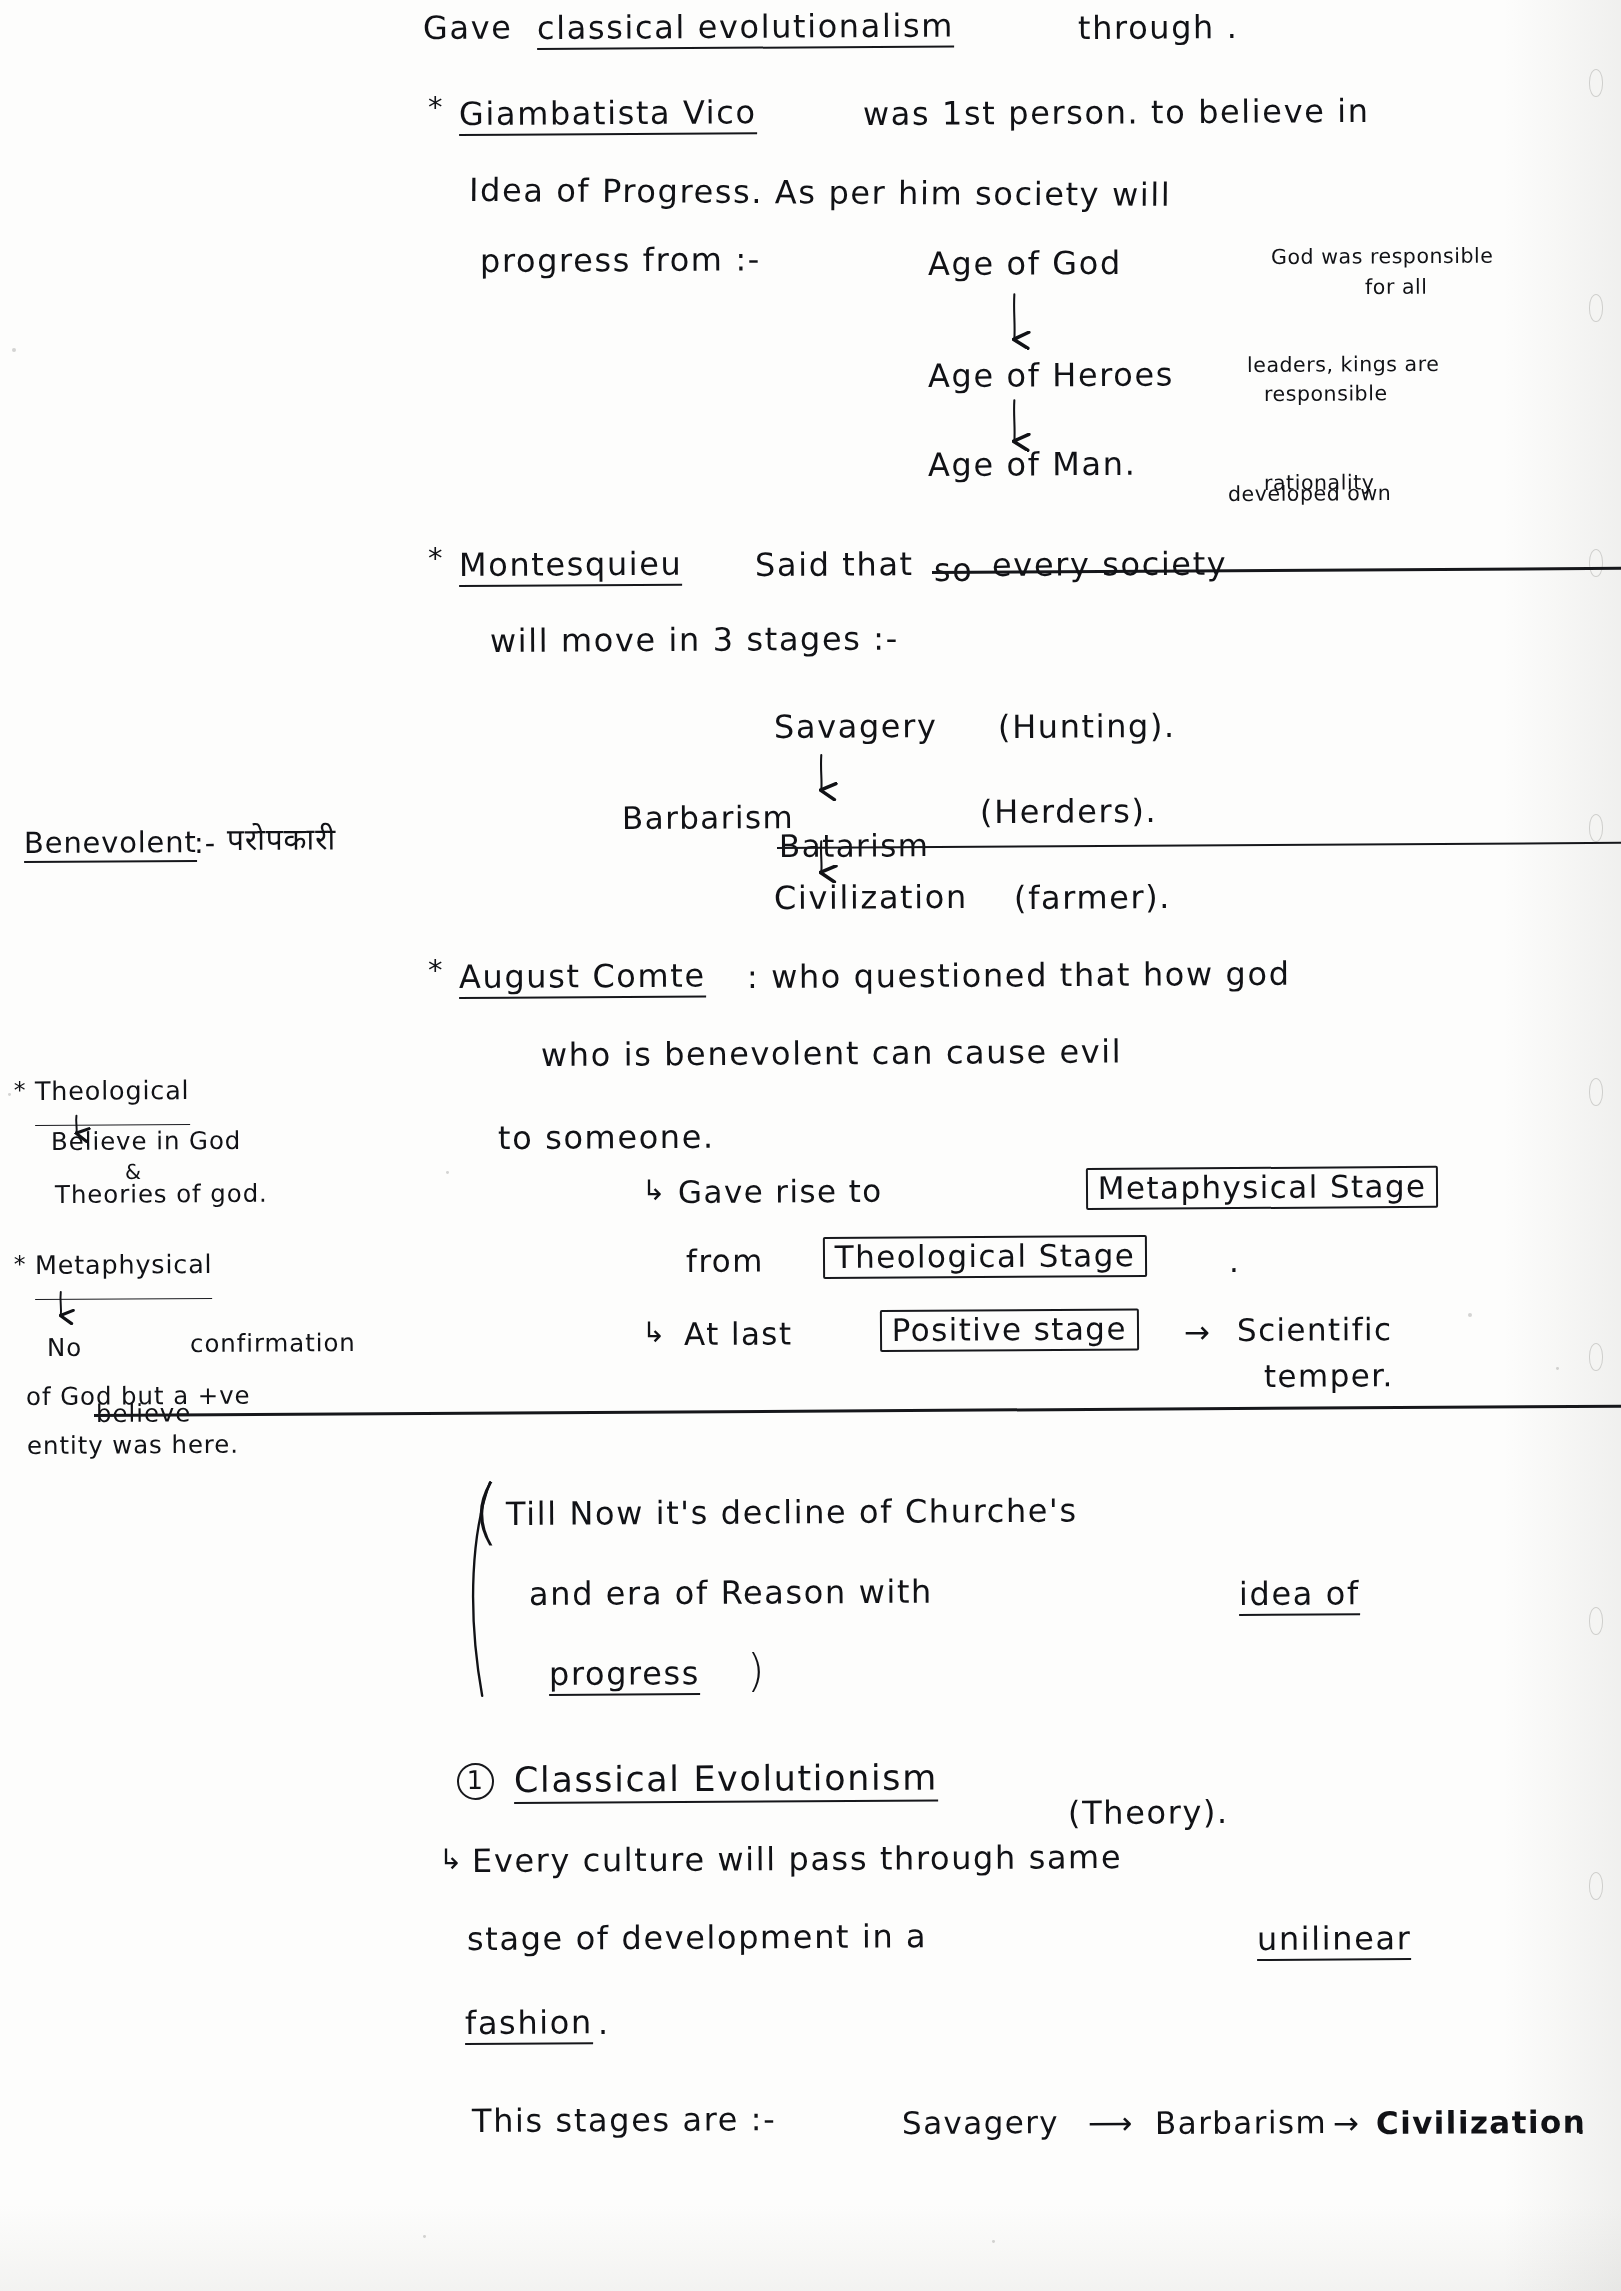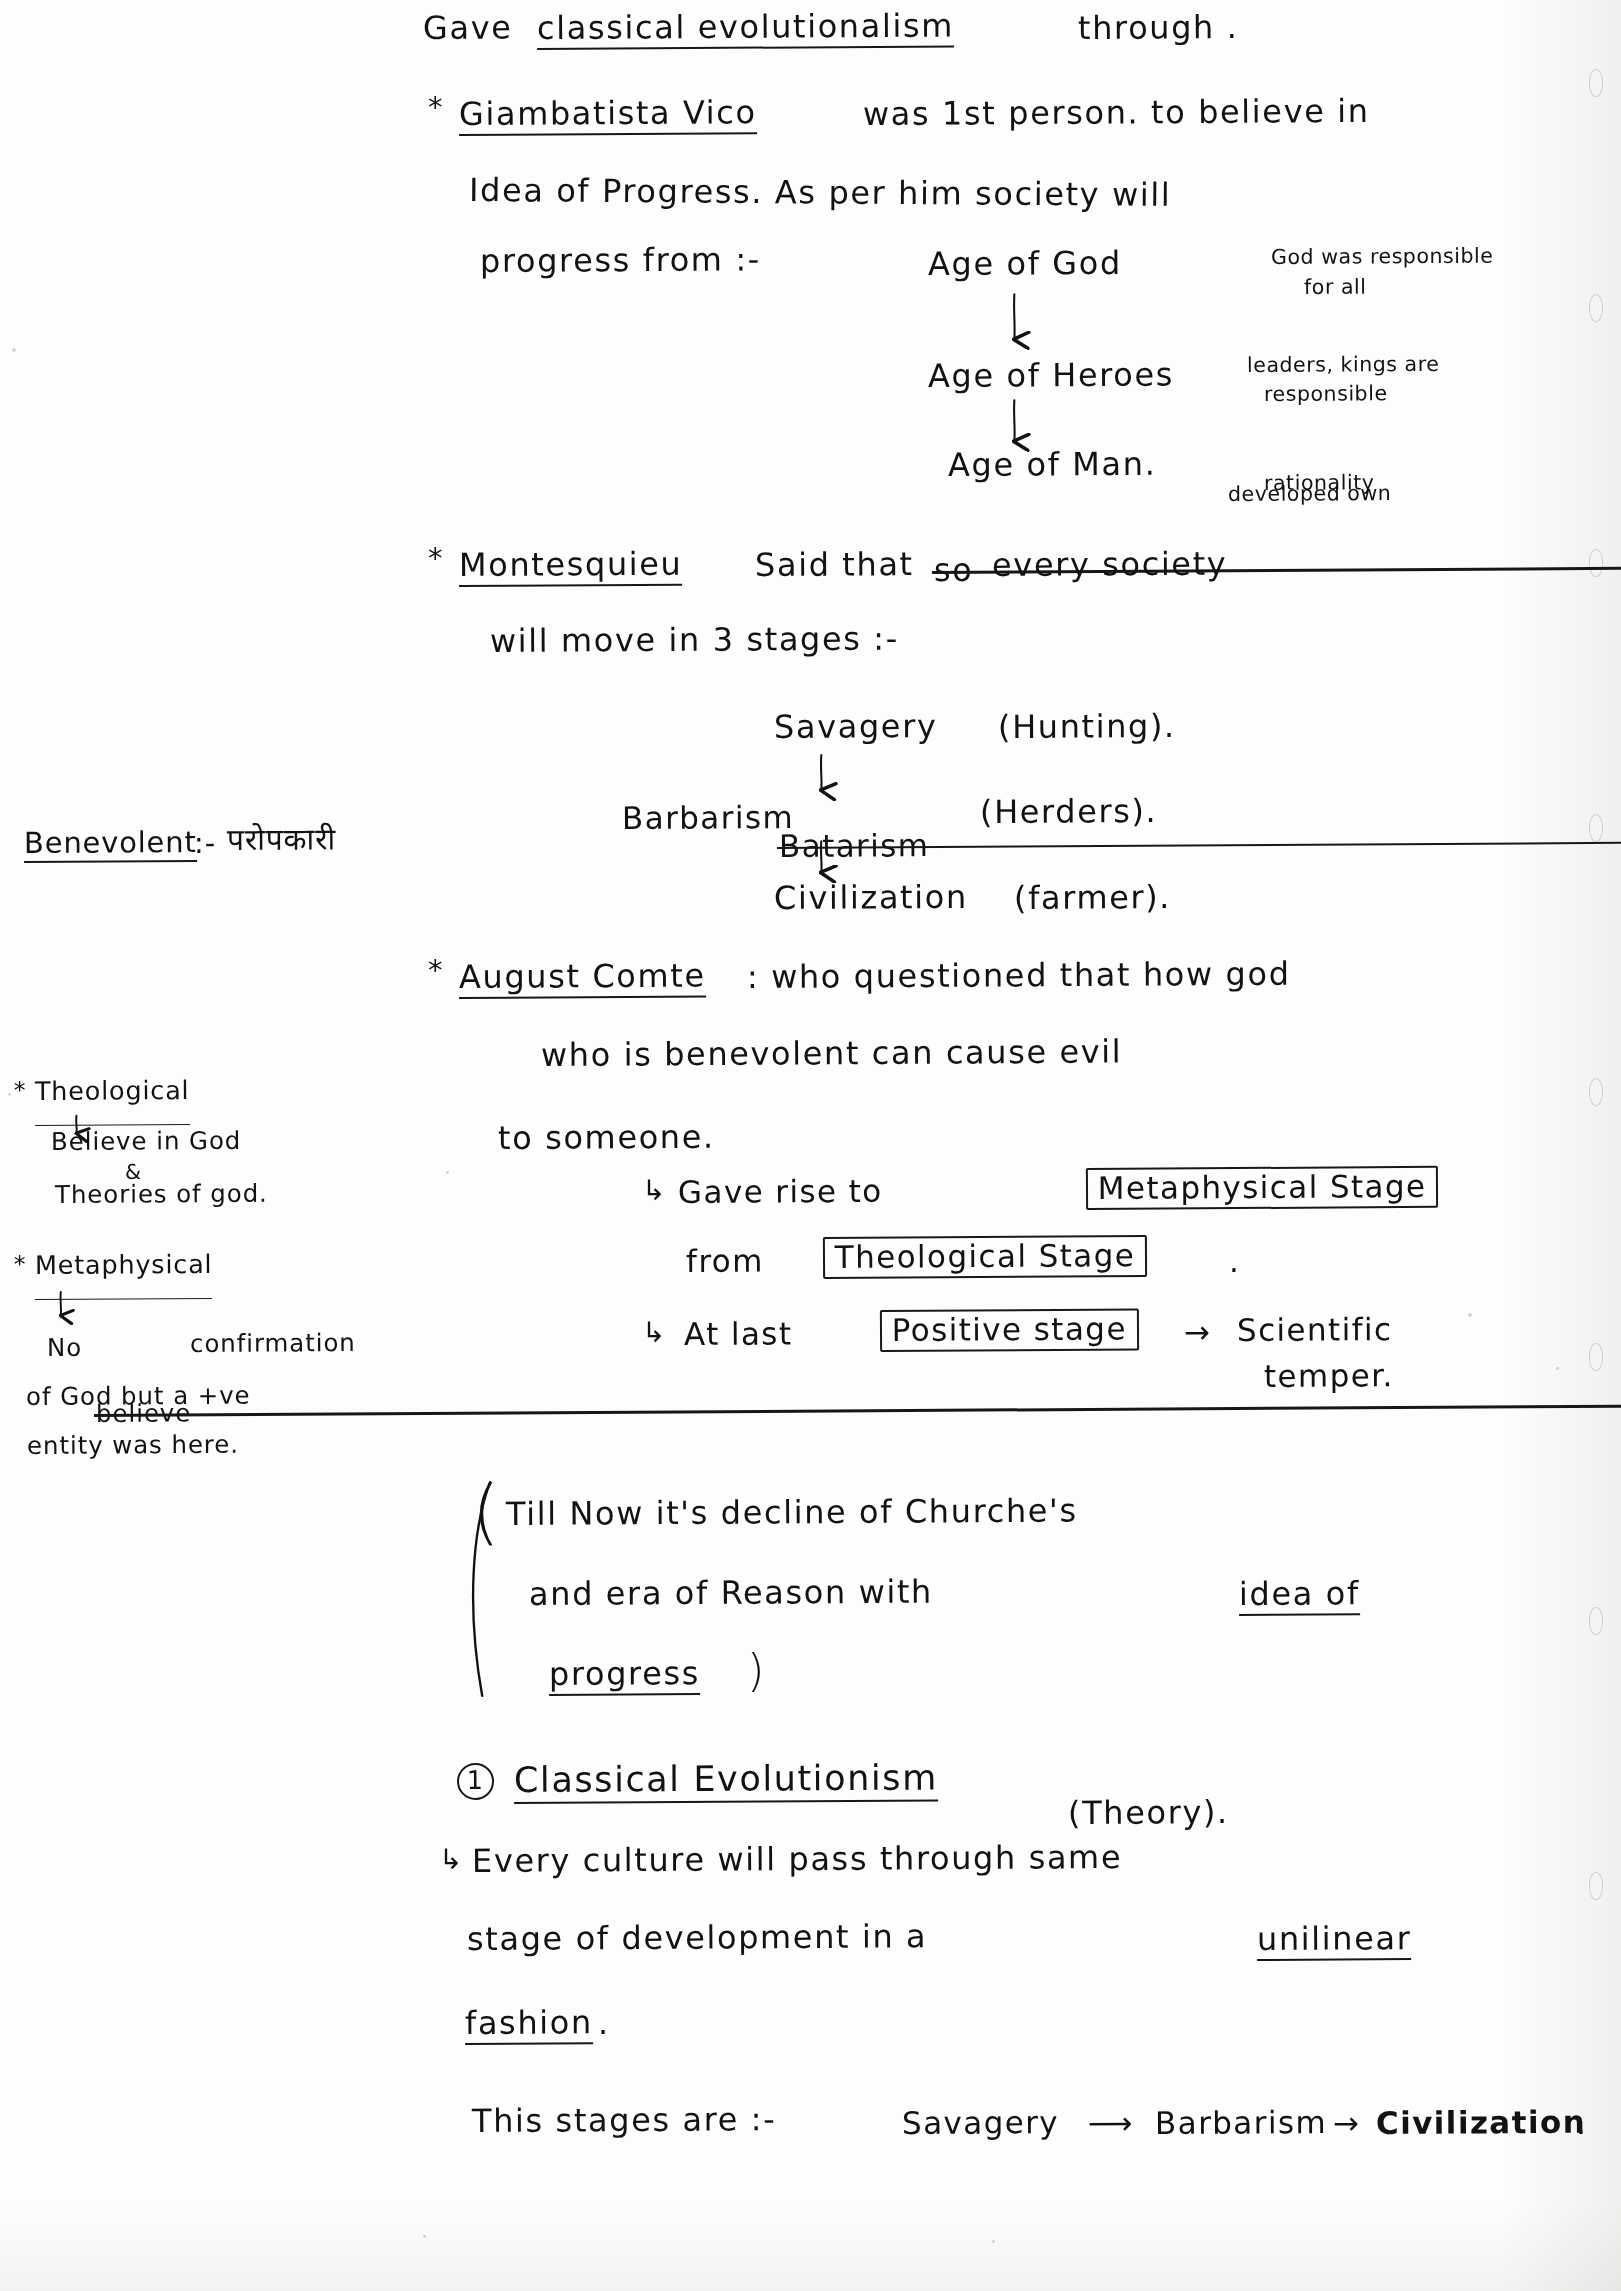--- a/index.html
+++ b/index.html
@@ -153,27 +153,27 @@
   <div class="star" style="left:428px; top:90px;">*</div>
   <div class="hw main t3 ul" style="left:459px; top:98px;">Giambatista Vico</div>
   <div class="hw main t3" style="left:863px; top:98px;">was 1st person. to    believe in</div>
 
   <div class="hw main t4" style="left:469px; top:174px;">Idea  of  Progress.  As  per   him    society   will</div>
 
   <div class="hw main t3" style="left:480px; top:245px;">progress      from :-</div>
 
   <div class="hw main t3" style="left:928px; top:248px;">Age  of  God</div>
   <div class="hw tiny t3" style="left:1271px; top:247px;">God was responsible</div>
-  <div class="hw tiny t3" style="left:1304px; top:277px;">for all</div>
+  <div class="hw tiny t3" style="left:1365px; top:277px;">for all</div>
 
   <div class="hw main t3" style="left:928px; top:360px;">Age  of  Heroes</div>
   <div class="hw tiny t3" style="left:1247px; top:355px;">leaders, kings  are</div>
   <div class="hw tiny t3" style="left:1264px; top:384px;">responsible</div>
 
-  <div class="hw main t3" style="left:928px; top:449px;margin-left:20px;">Age  of  Man.</div>
+  <div class="hw main t3" style="left:928px; top:449px;">Age  of  Man.</div>
   <div class="hw tiny t3" style="left:1228px; top:443px;margin-top:41px;">developed  own</div>
   <div class="hw tiny t3" style="left:1264px; top:473px;">rationality</div>
 
   <div class="star" style="left:428px; top:541px;">*</div>
   <div class="hw main t3 ul" style="left:459px; top:549px;">Montesquieu</div>
   <div class="hw main t3" style="left:755px; top:549px;">Said  that</div>
   <div class="hw main t3 strike" style="left:934px; top:554px;">so</div>
   <div class="hw main t3" style="left:992px; top:549px;">every   society</div>
 
   <div class="hw main t3" style="left:490px; top:625px;">will    move    in    3     stages :-</div>

